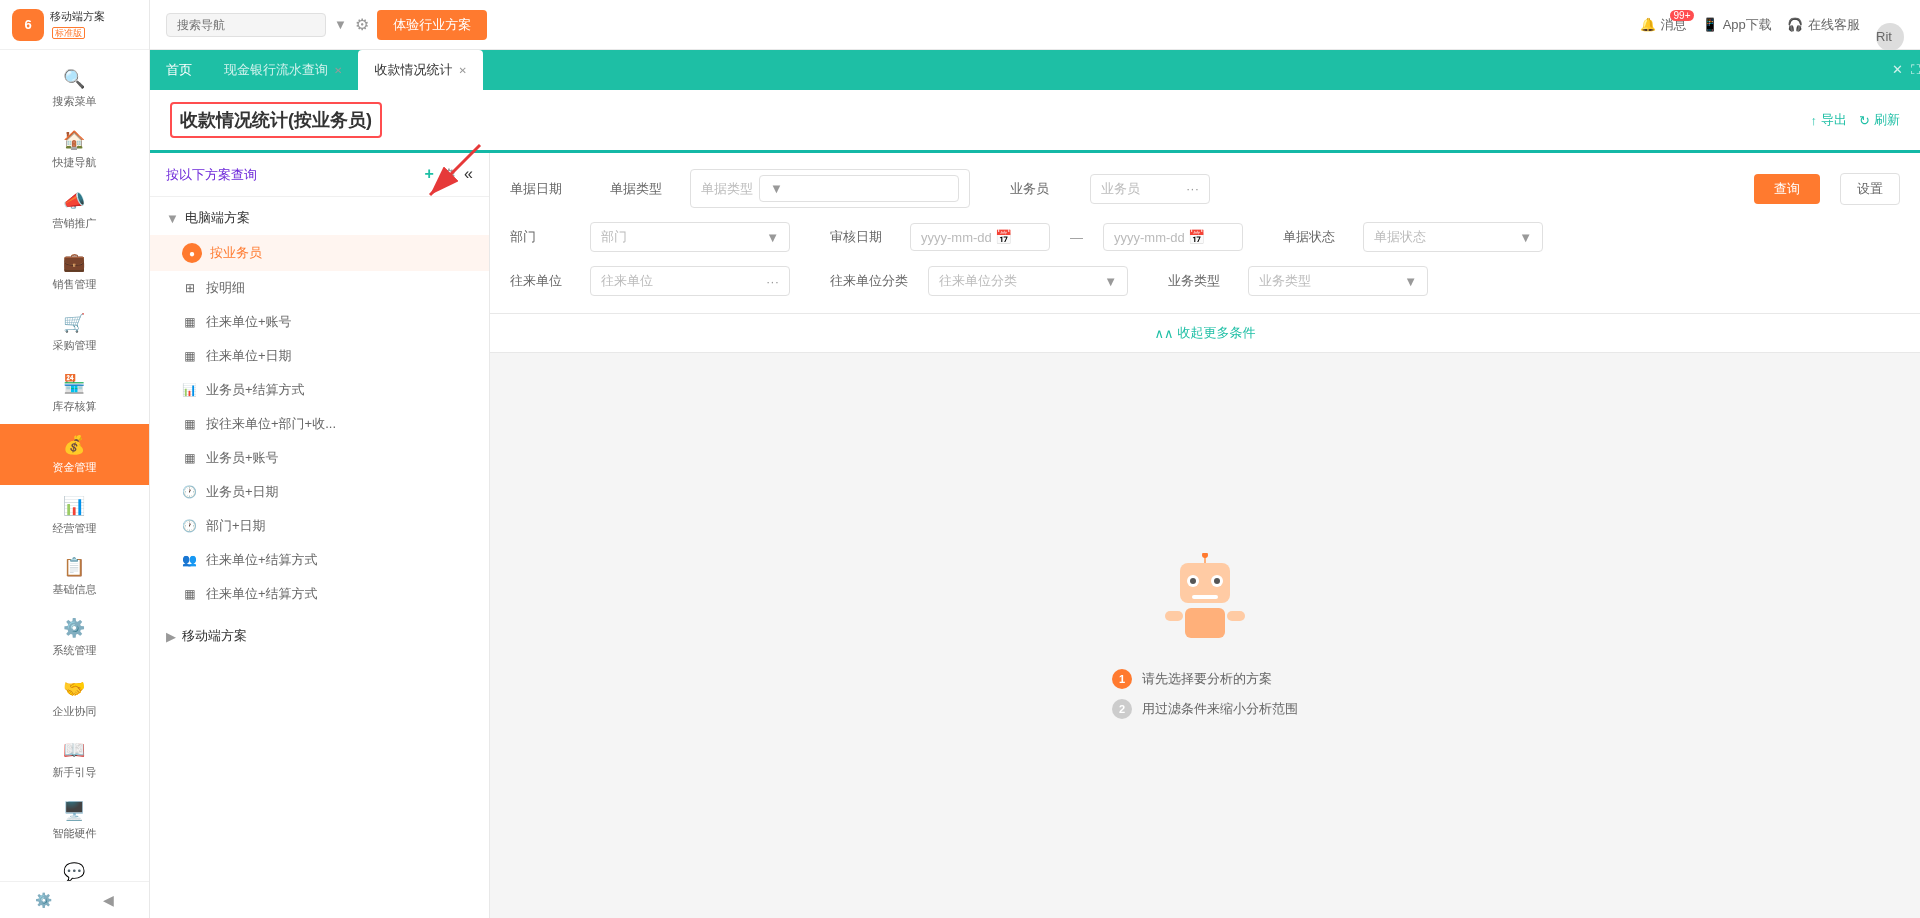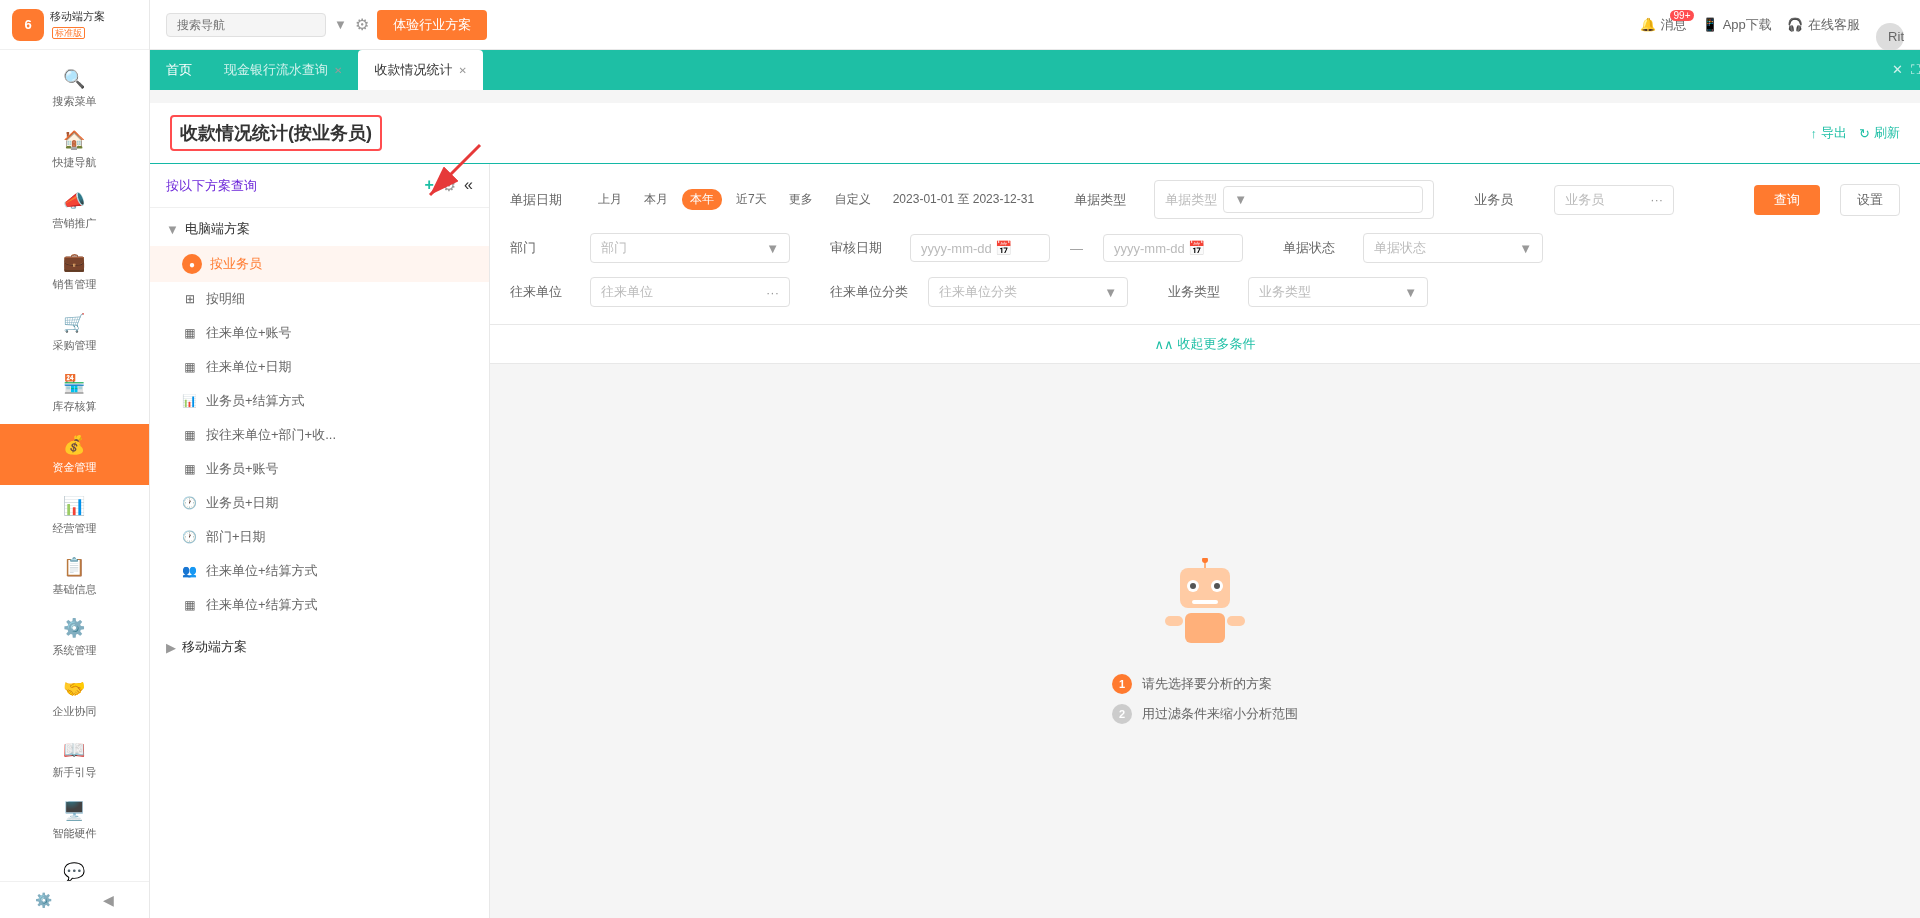--- a/index.html
+++ b/index.html
@@ -40,21 +40,21 @@
     .tabs-bar { display: flex; align-items: center; background: #1ebfa5; height: 40px; padding: 0 0; }
     .tab { display: flex; align-items: center; padding: 0 16px; height: 40px; color: rgba(255,255,255,0.8); cursor: pointer; font-size: 13px; gap: 6px; }
     .tab.active { background: #fff; color: #333; border-radius: 4px 4px 0 0; }
     .tab-close { font-size: 10px; color: #999; cursor: pointer; }
     .tab-home { color: #fff; }
     .win-controls { margin-left: auto; display: flex; gap: 8px; color: #fff; font-size: 16px; }
     .win-btn { cursor: pointer; opacity: 0.8; }
 
     
     .page-content { flex: 1; overflow: hidden; display: flex; flex-direction: column; background: #f5f5f5; }
-    .page-header { background: #fff; padding: 12px 20px; display: flex; align-items: center; justify-content: space-between; border-bottom: 1px solid #14b8a6; margin-top: 13px; }
+    .page-header { background: #fff; padding: 12px 20px; display: flex; align-items: center; justify-content: space-between; border-bottom: 3px solid #14b8a6; }
     .page-title { font-size: 18px; font-weight: bold; color: #333; border: 2px solid #ff4d4f; border-radius: 4px; padding: 4px 8px; }
     .page-actions { display: flex; gap: 12px; align-items: center; }
     .action-btn { display: flex; align-items: center; gap: 4px; color: #1ebfa5; cursor: pointer; font-size: 13px; }
 
     
     .content-area { flex: 1; display: flex; overflow: hidden; }
 
     
     .left-panel { width: 340px; background: #fff; border-right: 1px solid #e8e8e8; overflow-y: auto; flex-shrink: 0; }
     .scheme-header { display: flex; align-items: center; padding: 12px 16px; gap: 8px; border-bottom: 1px solid #f0f0f0; }
@@ -194,21 +194,21 @@
         <span class="badge">99+</span>
       </div>
       <div class="topbar-app">
         <span>📱</span>
         <span>App下载</span>
       </div>
       <div class="topbar-service">
         <span>🎧</span>
         <span>在线客服</span>
       </div>
-      <div class="user-avatar" style="display:flex;align-items:center;justify-content:flex-end;font-size:11px;color:#666;margin-top:24px;">
+      <div class="user-avatar" style="display:flex;align-items:center;justify-content:flex-start;font-size:11px;color:#666;margin-top:24px;">
         <span>Rit</span>
       </div>
     </div>
   </div>
 
   <div class="tabs-bar">
     <div class="tab tab-home">
       <span>首页</span>
     </div>
     <div class="tab">
@@ -313,29 +313,20 @@
           </div>
         </div>
       </div>
 
       <div class="right-panel">
 
         <div class="filter-area">
 
           <div class="filter-row">
             <span class="filter-label">单据日期</span>
-            <div class="date-group">
-              <span class="date-tab">上月</span>
-              <span class="date-tab">本月</span>
-              <span class="date-tab active">本年</span>
-              <span class="date-tab">近7天</span>
-              <span class="date-tab">更多</span>
-              <span class="date-tab">自定义</span>
-              <span class="date-range">2023-01-01 至 2023-12-31</span>
-            </div>
 
             <span class="filter-label" style="margin-left:20px;">单据类型</span>
             <div class="filter-select" style="min-width:180px;">
               <span style="color:#bbb;">单据类型</span>
               <span class="filter-select arrow">▼</span>
             </div>
 
             <span class="filter-label" style="margin-left:20px;">业务员</span>
             <div class="filter-select" style="min-width:120px;">
               <span style="color:#bbb;">业务员</span>

